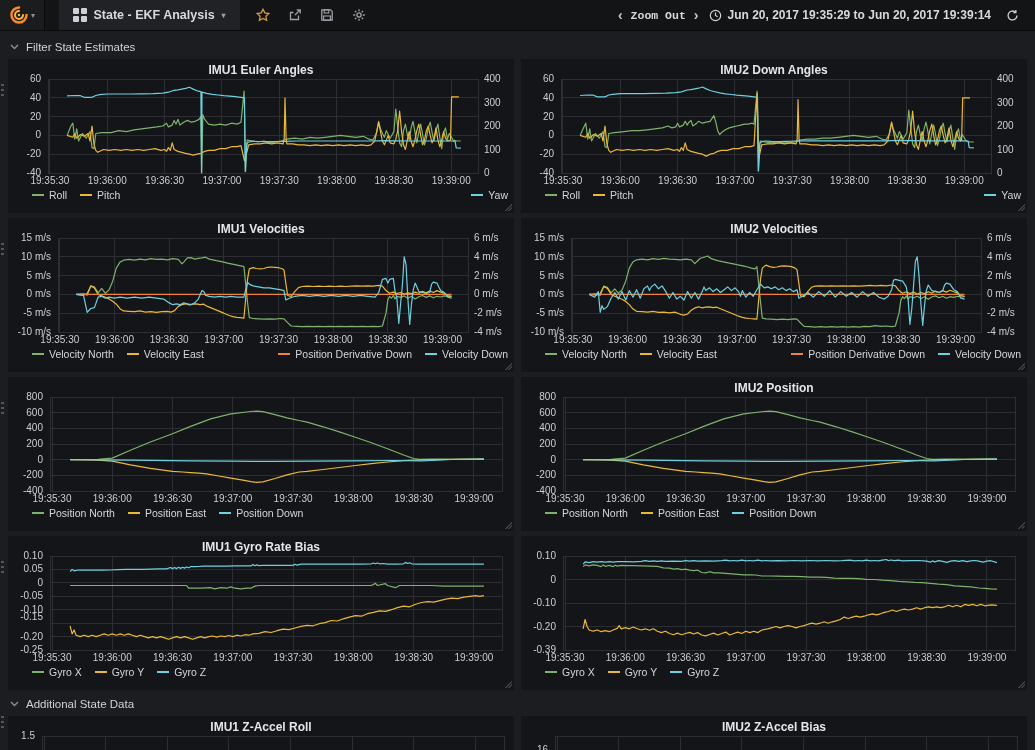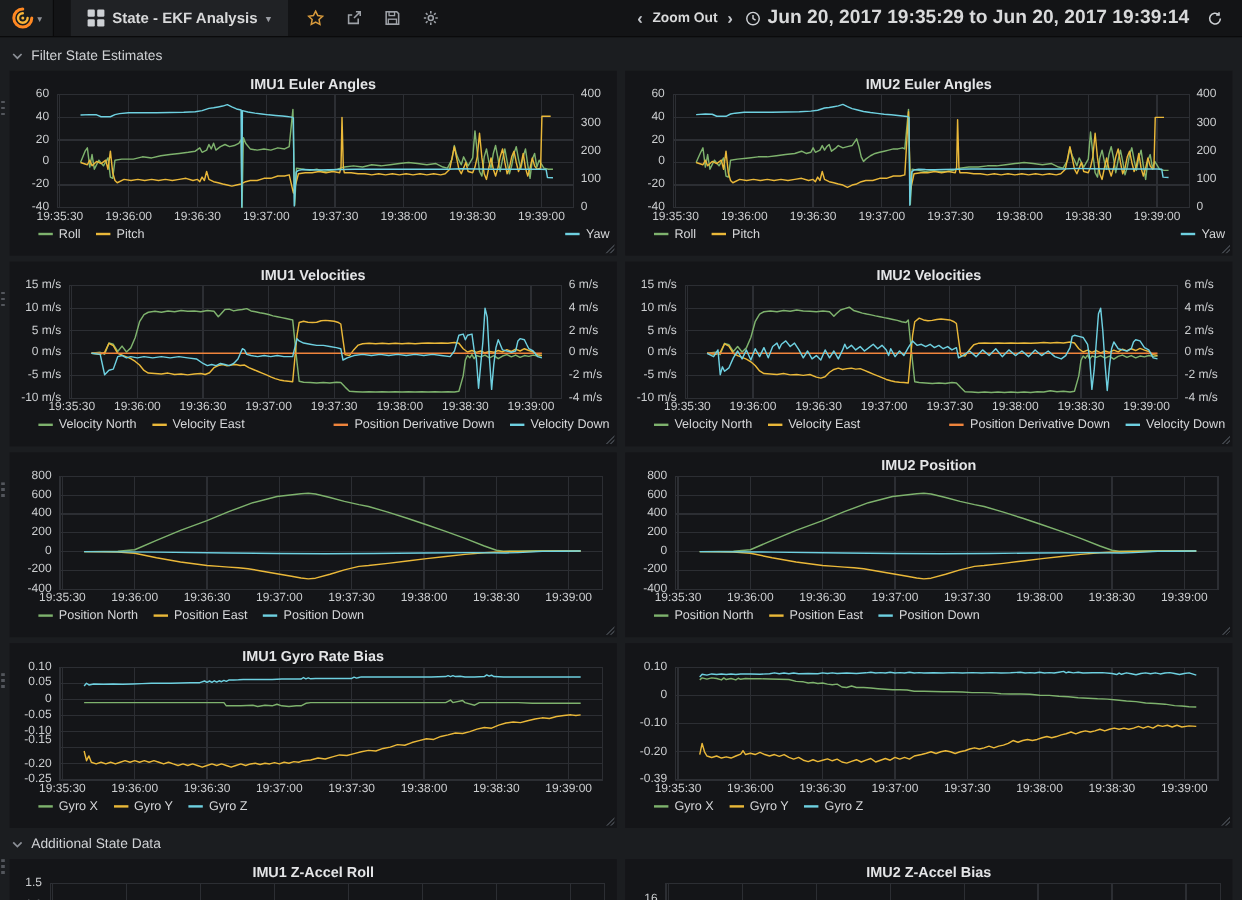--- a/index.html
+++ b/index.html
@@ -11,22 +11,22 @@
   .dash-block{display:flex;align-items:center;gap:7px;padding:0 14px;margin-left:14px;background:#202225;color:#d8d9da;
     font-size:12.5px;font-weight:bold;cursor:pointer;}
   .grid-icon{display:grid;grid-template-columns:6px 6px;grid-gap:1.5px;}
   .grid-icon i{width:6px;height:6px;background:#cdd0d4;border-radius:1px;}
   .caret{color:#9a9da3;font-size:8px;}
   .nav-icons{display:flex;align-items:center;gap:10px;padding:0 12px;}
   .icon-btn{width:22px;height:22px;display:flex;align-items:center;justify-content:center;cursor:pointer;}
   .nav-right{margin-left:auto;display:flex;align-items:center;gap:10px;padding-right:12px;color:#d8d9da;}
   .zoom-ctl{display:flex;align-items:center;gap:8px;font-size:11.5px;font-weight:bold;}
   .chev{color:#c3c6cb;font-size:14px;line-height:1;cursor:pointer;}
-  .zoom-out{cursor:pointer;}
-  .timepicker{display:flex;align-items:center;gap:6px;font-size:16px;font-weight:bold;cursor:pointer;}
+  .zoom-out{cursor:pointer;font-family:Liberation Mono, monospace;}
+  .timepicker{display:flex;align-items:center;gap:6px;font-size:12px;font-weight:bold;cursor:pointer;}
   
   .content{padding:6px 8px 0;}
   .row-header{display:flex;align-items:center;gap:7px;height:16px;margin:2px 0 4px 2px;color:#d0d2d5;
     font-size:11.5px;cursor:pointer;}
   .grid2{display:grid;grid-template-columns:1fr 1fr;grid-column-gap:7px;grid-row-gap:5px;}
   .panel{position:relative;background:#141518;height:154px;overflow:hidden;}
   .panel-title{position:relative;z-index:3;text-align:center;font-size:12px;font-weight:bold;color:#e4e5e7;
     padding-top:4px;height:15px;cursor:pointer;}
   .plot-svg{position:absolute;left:0;top:0;z-index:1;}
   .ylab{position:absolute;left:0;z-index:2;text-align:right;font-size:10px;color:#ccced0;}
@@ -182,21 +182,21 @@
           <span class="lg-group">
             <span class="lg-item">
               <span class="swatch" style="background: rgb(110, 208, 224);"></span>
               <span>Yaw</span>
             </span>
           </span>
         </div>
         <div class="resize-corner"></div>
       </div>
     <div class="panel">
-      <div class="panel-title">IMU2 Euler Angles</div>
+      <div class="panel-title">IMU2 Down Angles</div>
         <svg width="506" height="140" class="plot-svg">
           <defs>
             <clipPath id="clip1">
               <rect x="40" y="18" width="430" height="98"></rect>
             </clipPath>
           </defs>
           <g stroke="#2c2e33" stroke-width="1" shape-rendering="crispEdges">
             <line x1="41.91111111111111" x2="41.91111111111111" y1="20" y2="114"></line>
             <line x1="99.24444444444444" x2="99.24444444444444" y1="20" y2="114"></line>
             <line x1="156.57777777777778" x2="156.57777777777778" y1="20" y2="114"></line>

